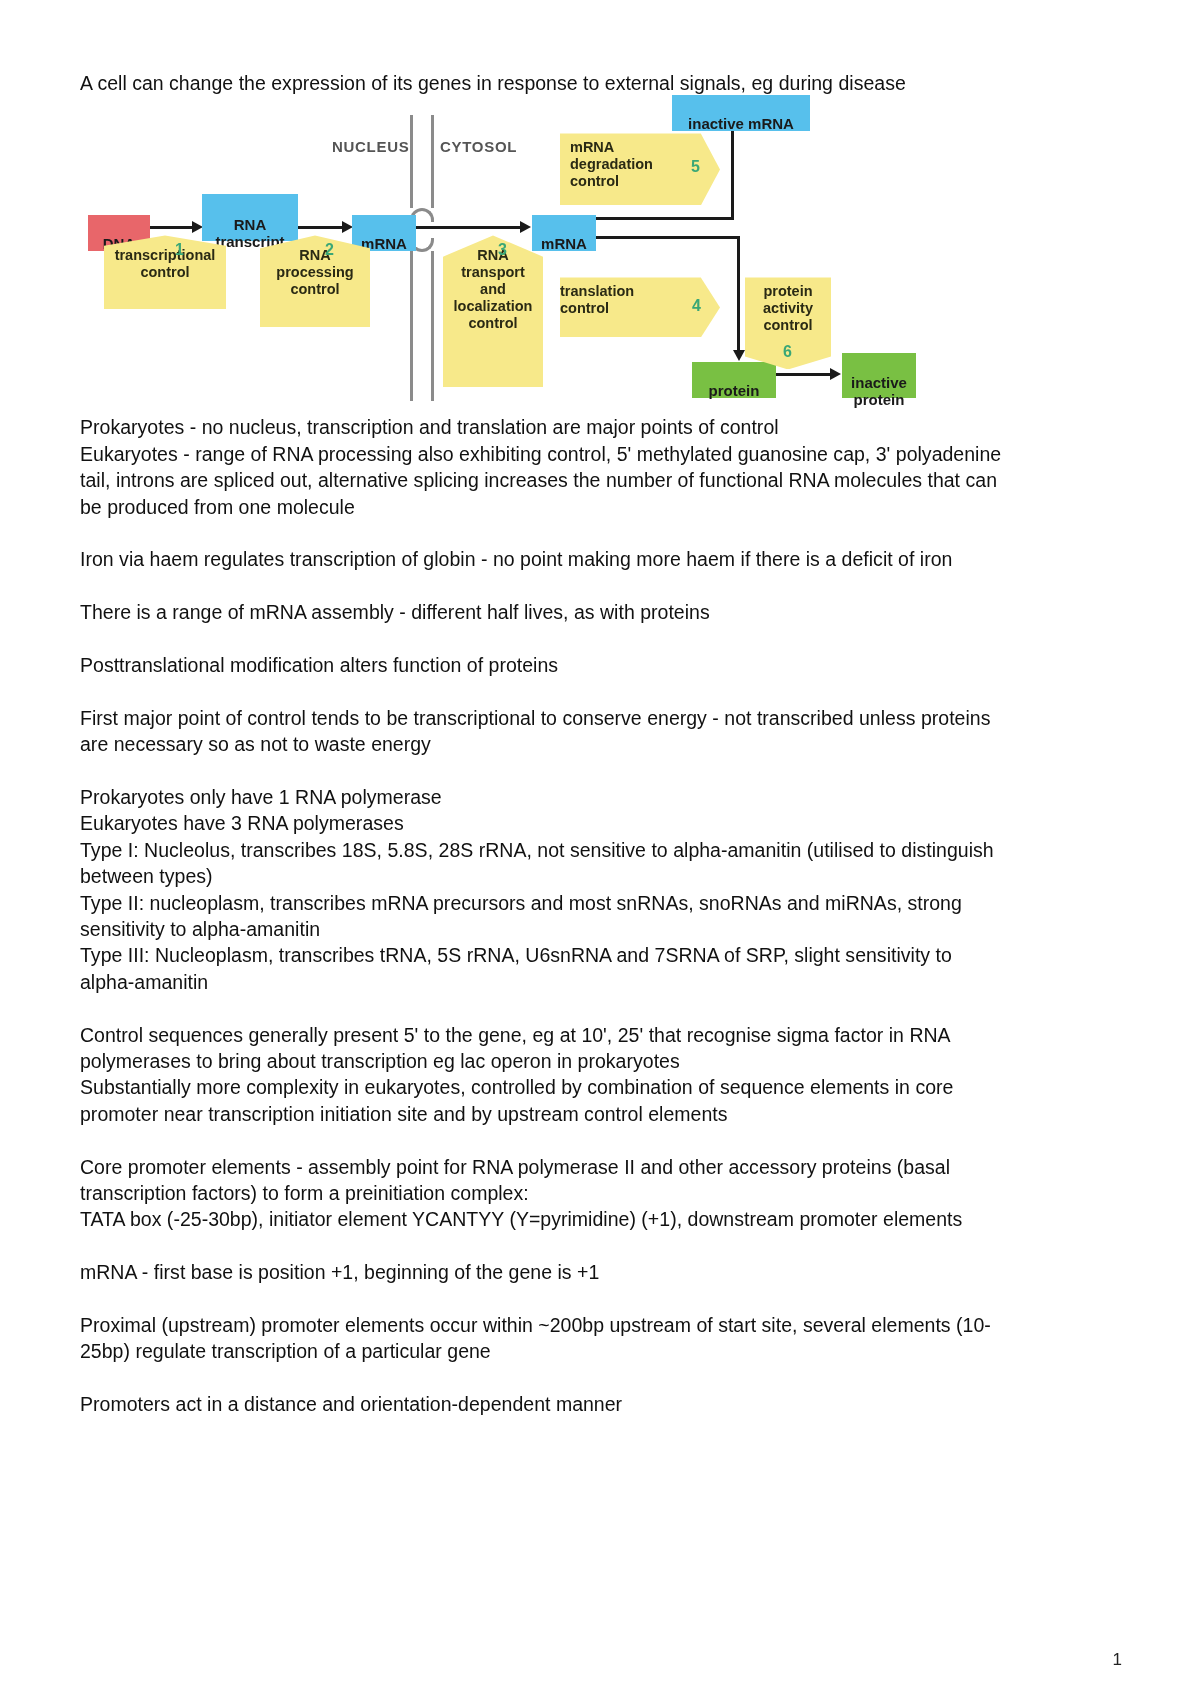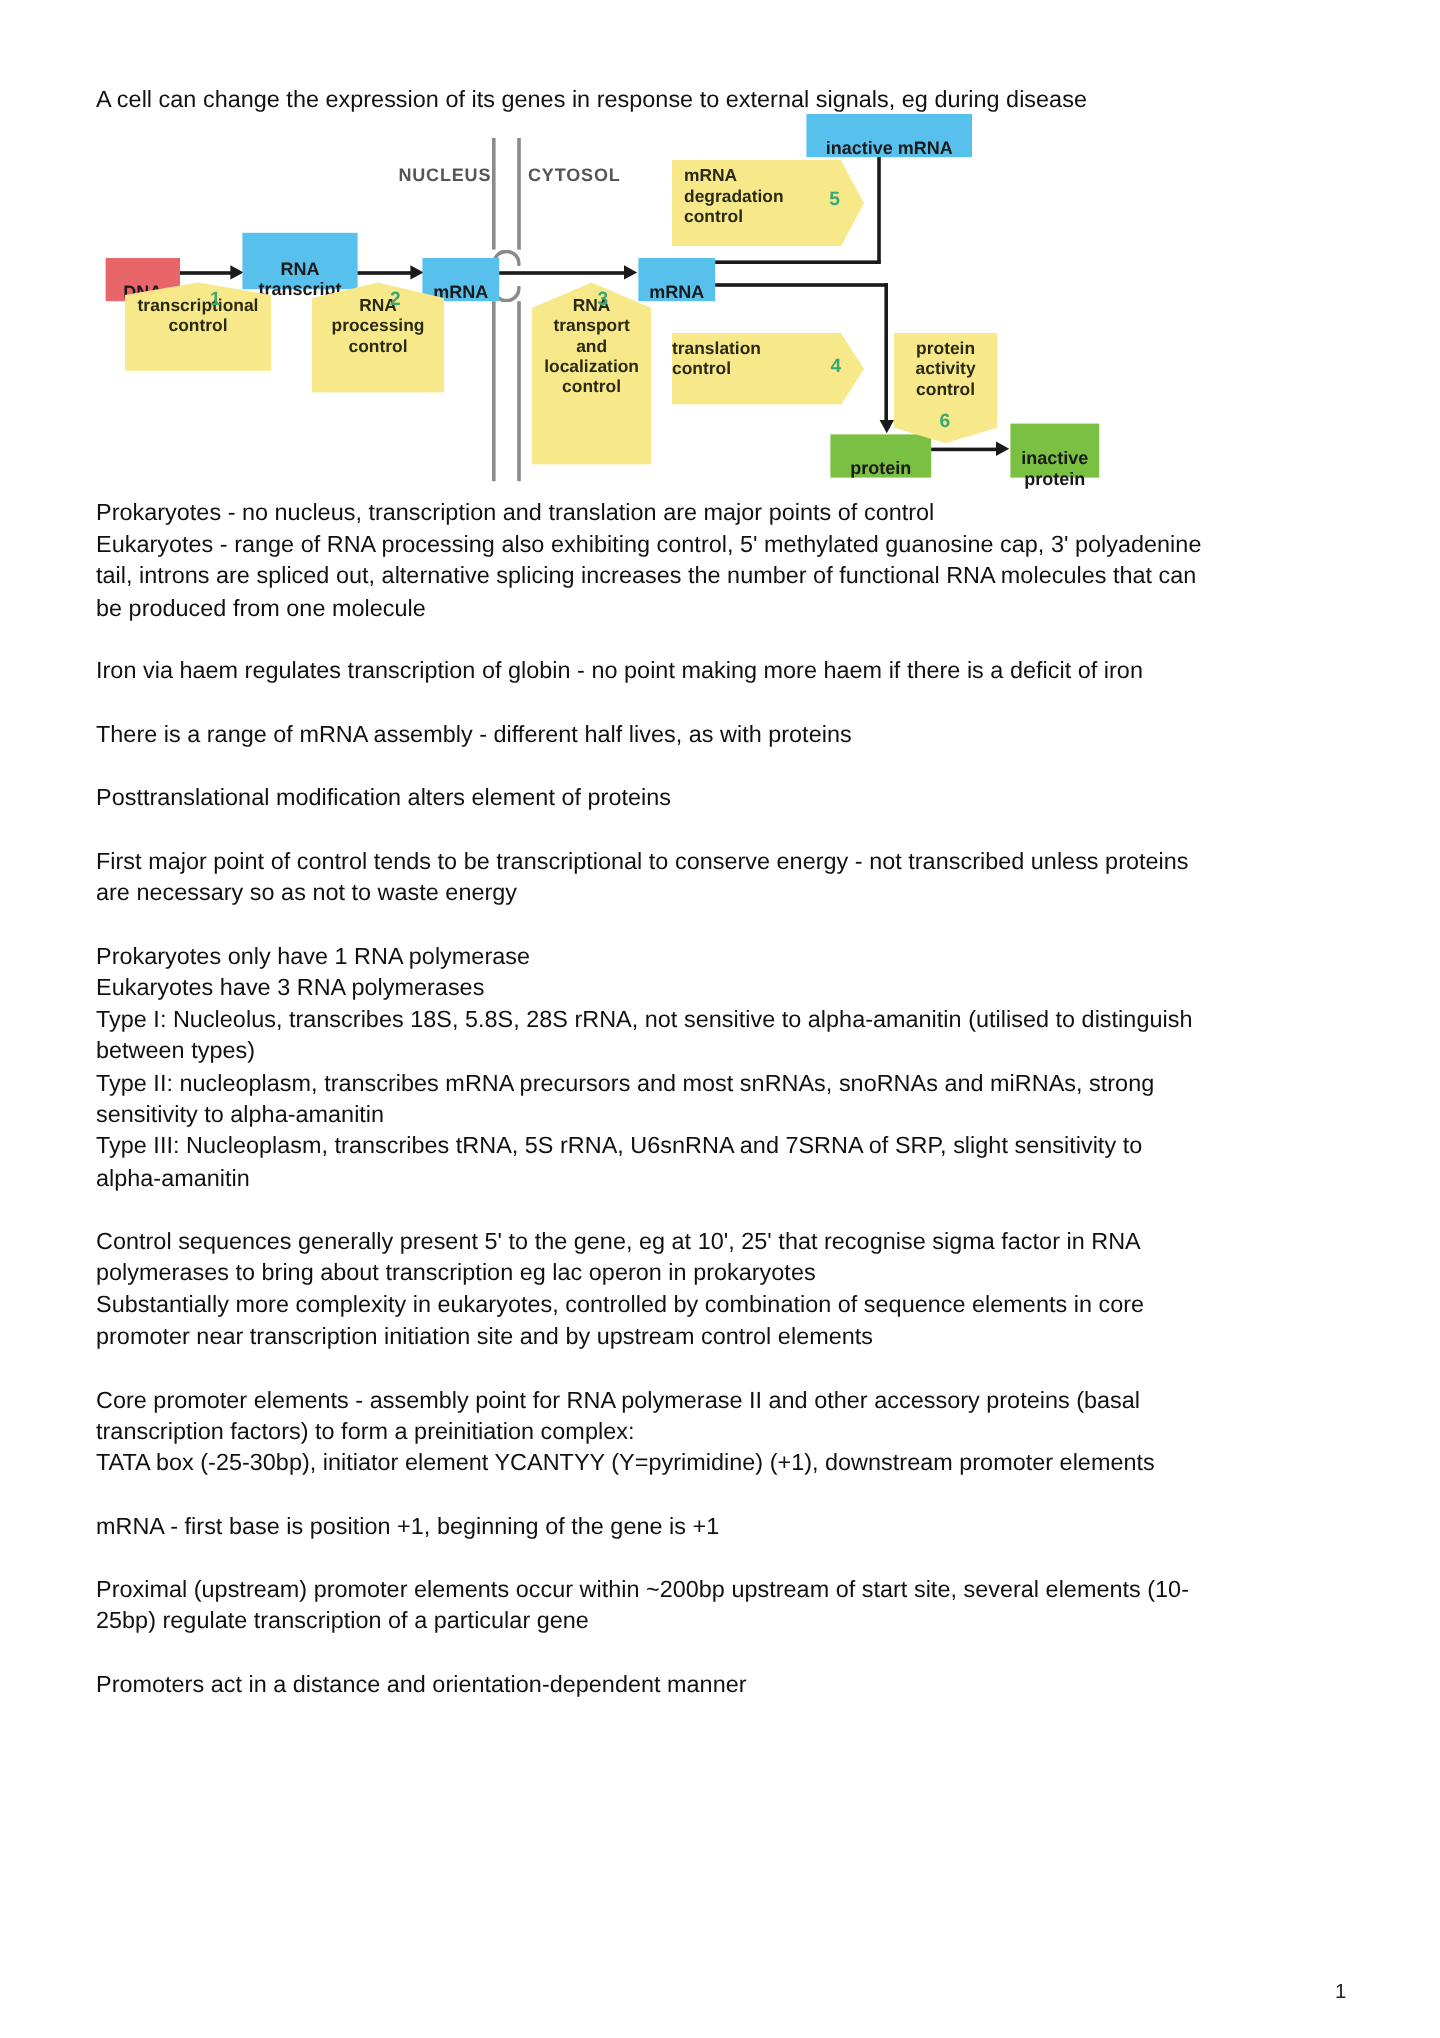--- a/index.html
+++ b/index.html
@@ -287,21 +287,21 @@
     <p class="para">Prokaryotes - no nucleus, transcription and translation are major points of control
 Eukaryotes - range of RNA processing also exhibiting control, 5' methylated guanosine cap, 3' polyadenine tail, introns are spliced out, alternative splicing increases the number of functional RNA molecules that can be produced from one molecule</p>
     <div class="gap"></div>
 
     <p class="para">Iron via haem regulates transcription of globin - no point making more haem if there is a deficit of iron</p>
     <div class="gap"></div>
 
     <p class="para">There is a range of mRNA assembly - different half lives, as with proteins</p>
     <div class="gap"></div>
 
-    <p class="para">Posttranslational modification alters element of proteins</p>
+    <p class="para">Posttranslational modification alters function of proteins</p>
     <div class="gap"></div>
 
     <p class="para">First major point of control tends to be transcriptional to conserve energy - not transcribed unless proteins are necessary so as not to waste energy</p>
     <div class="gap"></div>
 
     <p class="para">Prokaryotes only have 1 RNA polymerase
 Eukaryotes have 3 RNA polymerases
 Type I: Nucleolus, transcribes 18S, 5.8S, 28S rRNA, not sensitive to alpha-amanitin (utilised to distinguish between types)
 Type II: nucleoplasm, transcribes mRNA precursors and most snRNAs, snoRNAs and miRNAs, strong sensitivity to alpha-amanitin
 Type III: Nucleoplasm, transcribes tRNA, 5S rRNA, U6snRNA and 7SRNA of SRP, slight sensitivity to alpha-amanitin</p>

